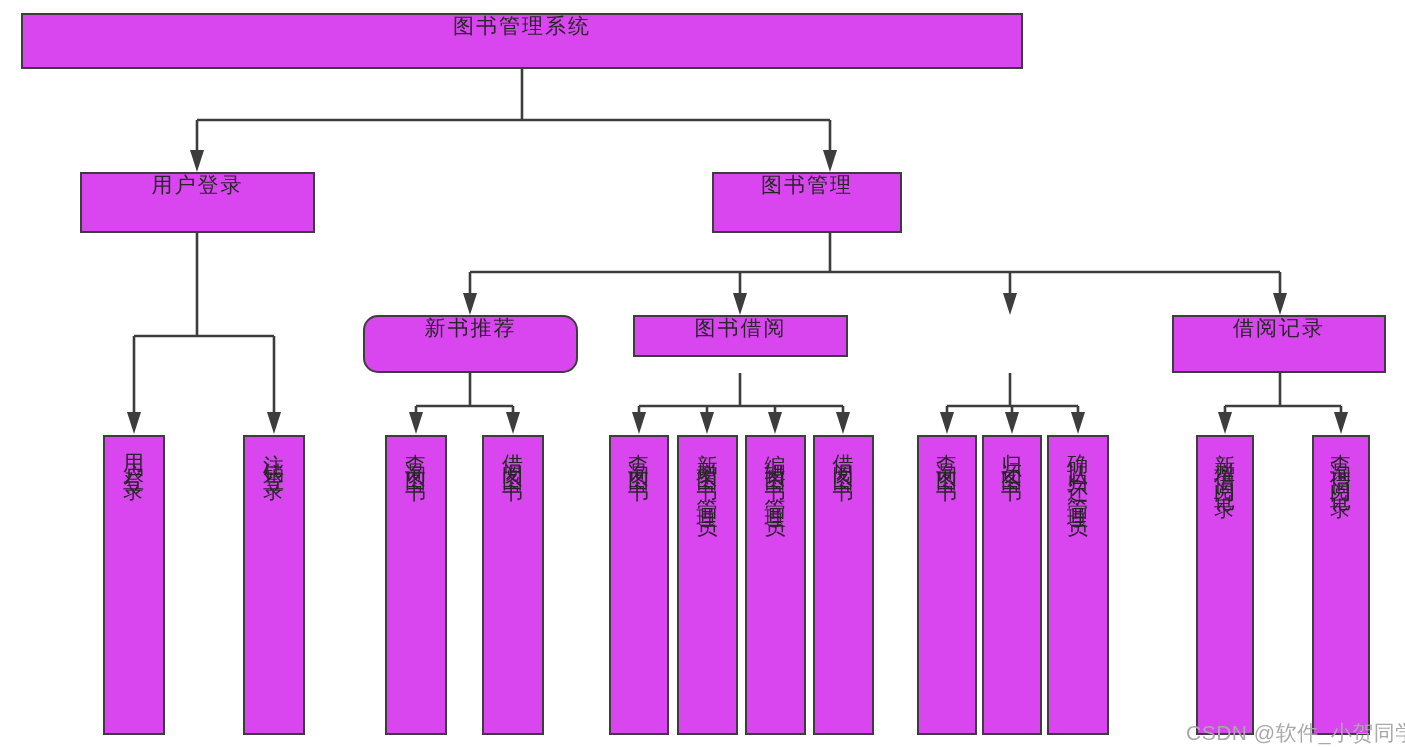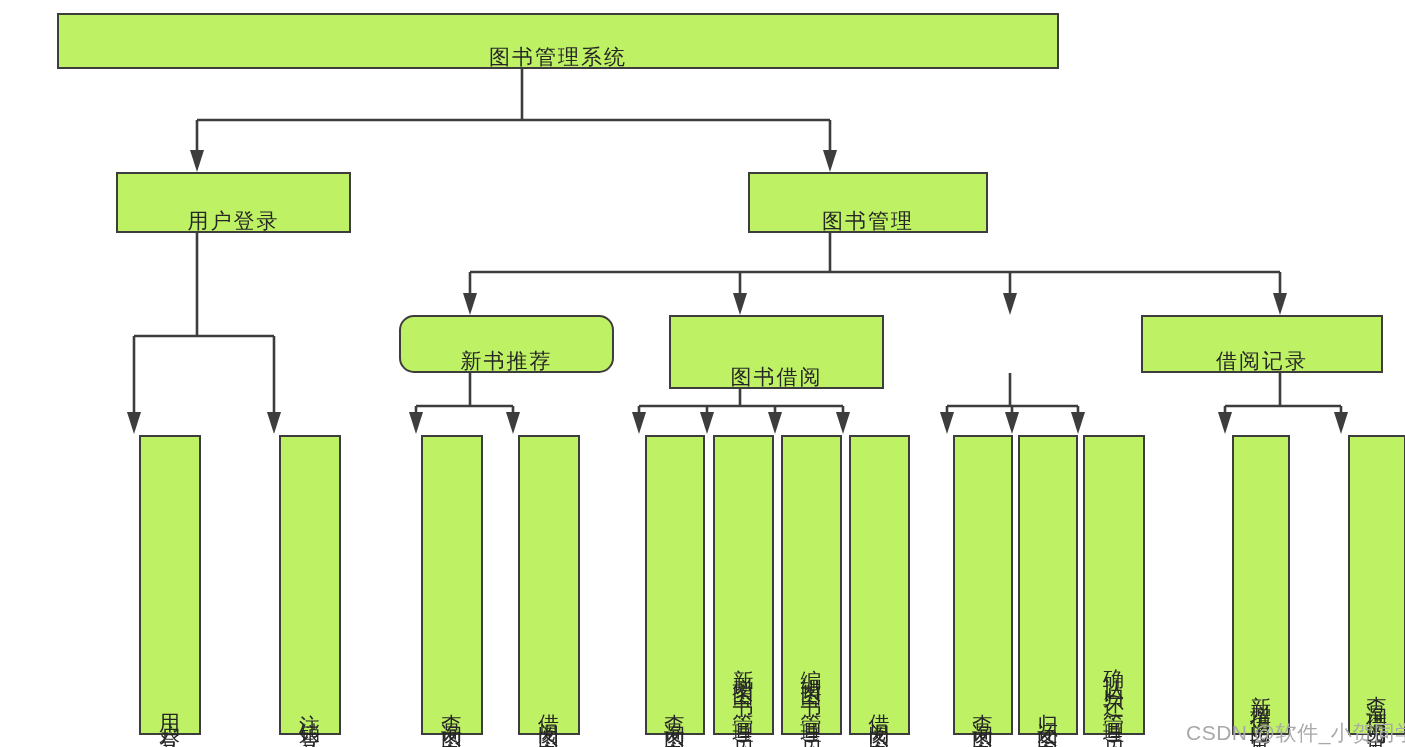--- a/index.html
+++ b/index.html
@@ -14,26 +14,25 @@
     width:1405px;height:747px;
     background:var(--bg);
     font-family:"Liberation Sans","DejaVu Sans",sans-serif;
     overflow:hidden;
   }
   #connectors{position:absolute;left:0;top:0;z-index:1;}
   #connectors path{stroke:var(--line);stroke-width:2.6;fill:none;}
   #connectors polygon{fill:var(--line);stroke:none;}
   .box{
     position:absolute;z-index:2;
-    background:#bef264;
+    background:#d946ef;
     border:2.6px solid var(--line);
     box-sizing:border-box;
-    display:flex;align-items:flex-end;justify-content:center;
+    display:flex;align-items:flex-start;justify-content:center;
     color:var(--text);
-    margin-left:36px;
   }
   .hlabel{
     font-size:21px;
     letter-spacing:2px;
     white-space:nowrap;
     line-height:1;
   }
   .vlabel{
     writing-mode:vertical-rl;
     text-orientation:mixed;
@@ -92,31 +91,31 @@
     <polygon points="1334,412 1348,412 1341,434"></polygon>
   </svg>
 
   <div class="box" style="left:21px;top:13px;width:1002px;height:56px;">
     <span class="hlabel">图书管理系统</span>
   </div>
 
   <div class="box" style="left:80px;top:172px;width:235px;height:61px;">
     <span class="hlabel">用户登录</span>
   </div>
-  <div class="box" style="left:712px;top:172px;width:240px;height:61px;">
+  <div class="box" style="left:712px;top:172px;width:190px;height:61px;">
     <span class="hlabel">图书管理</span>
   </div>
 
   <div class="box" style="left:363px;top:315px;width:215px;height:58px;border-radius:15px;">
     <span class="hlabel">新书推荐</span>
   </div>
-  <div class="box" style="left:633px;top:315px;width:215px;height:74px;">
+  <div class="box" style="left:633px;top:315px;width:215px;height:42px;">
     <span class="hlabel">图书借阅</span>
   </div>
-  <div class="box" style="left:1105px;top:315px;width:242px;height:58px;">
+  <div class="box" style="left:1172px;top:315px;width:214px;height:58px;">
     <span class="hlabel">借阅记录</span>
   </div>
 
   <div class="box" style="left:103px;top:435px;width:62px;height:300px;">
     <span class="vlabel">用户登录</span>
   </div>
   <div class="box" style="left:243px;top:435px;width:62px;height:300px;">
     <span class="vlabel">注销登录</span>
   </div>
 

